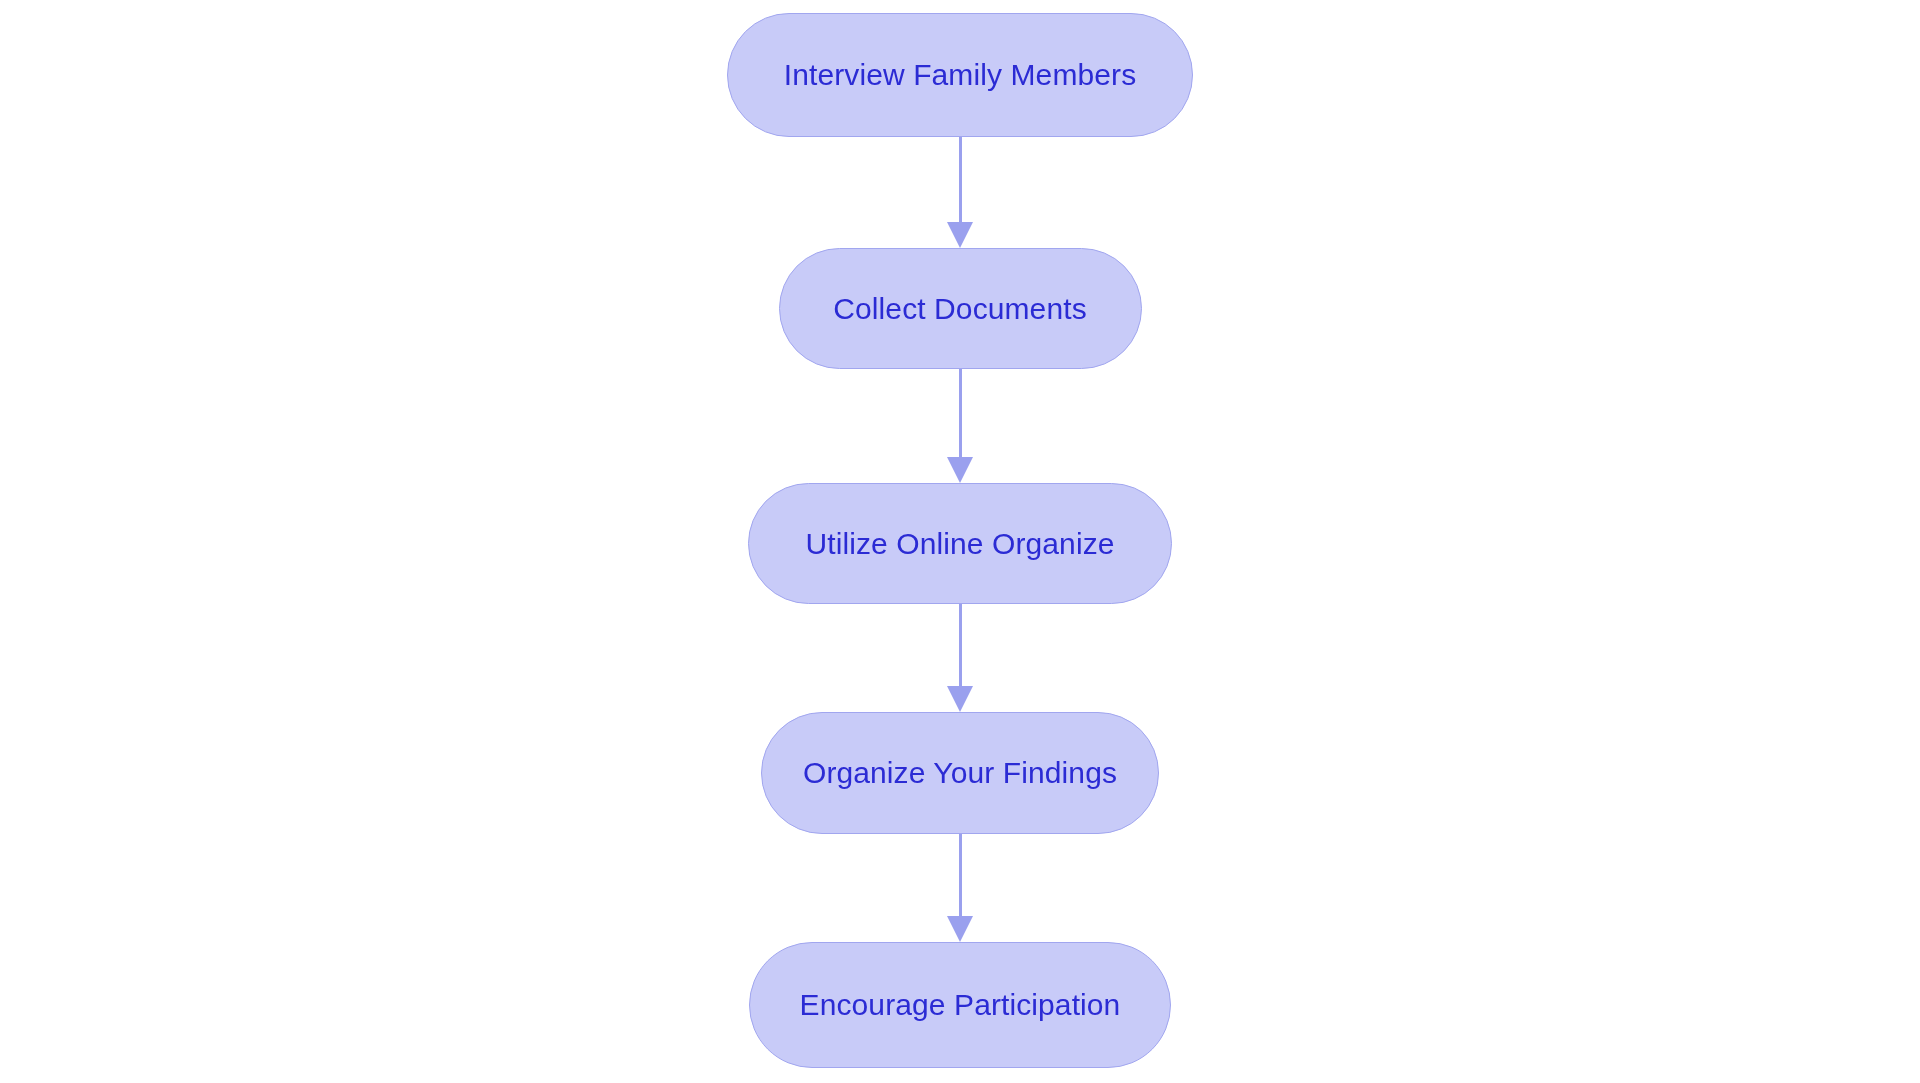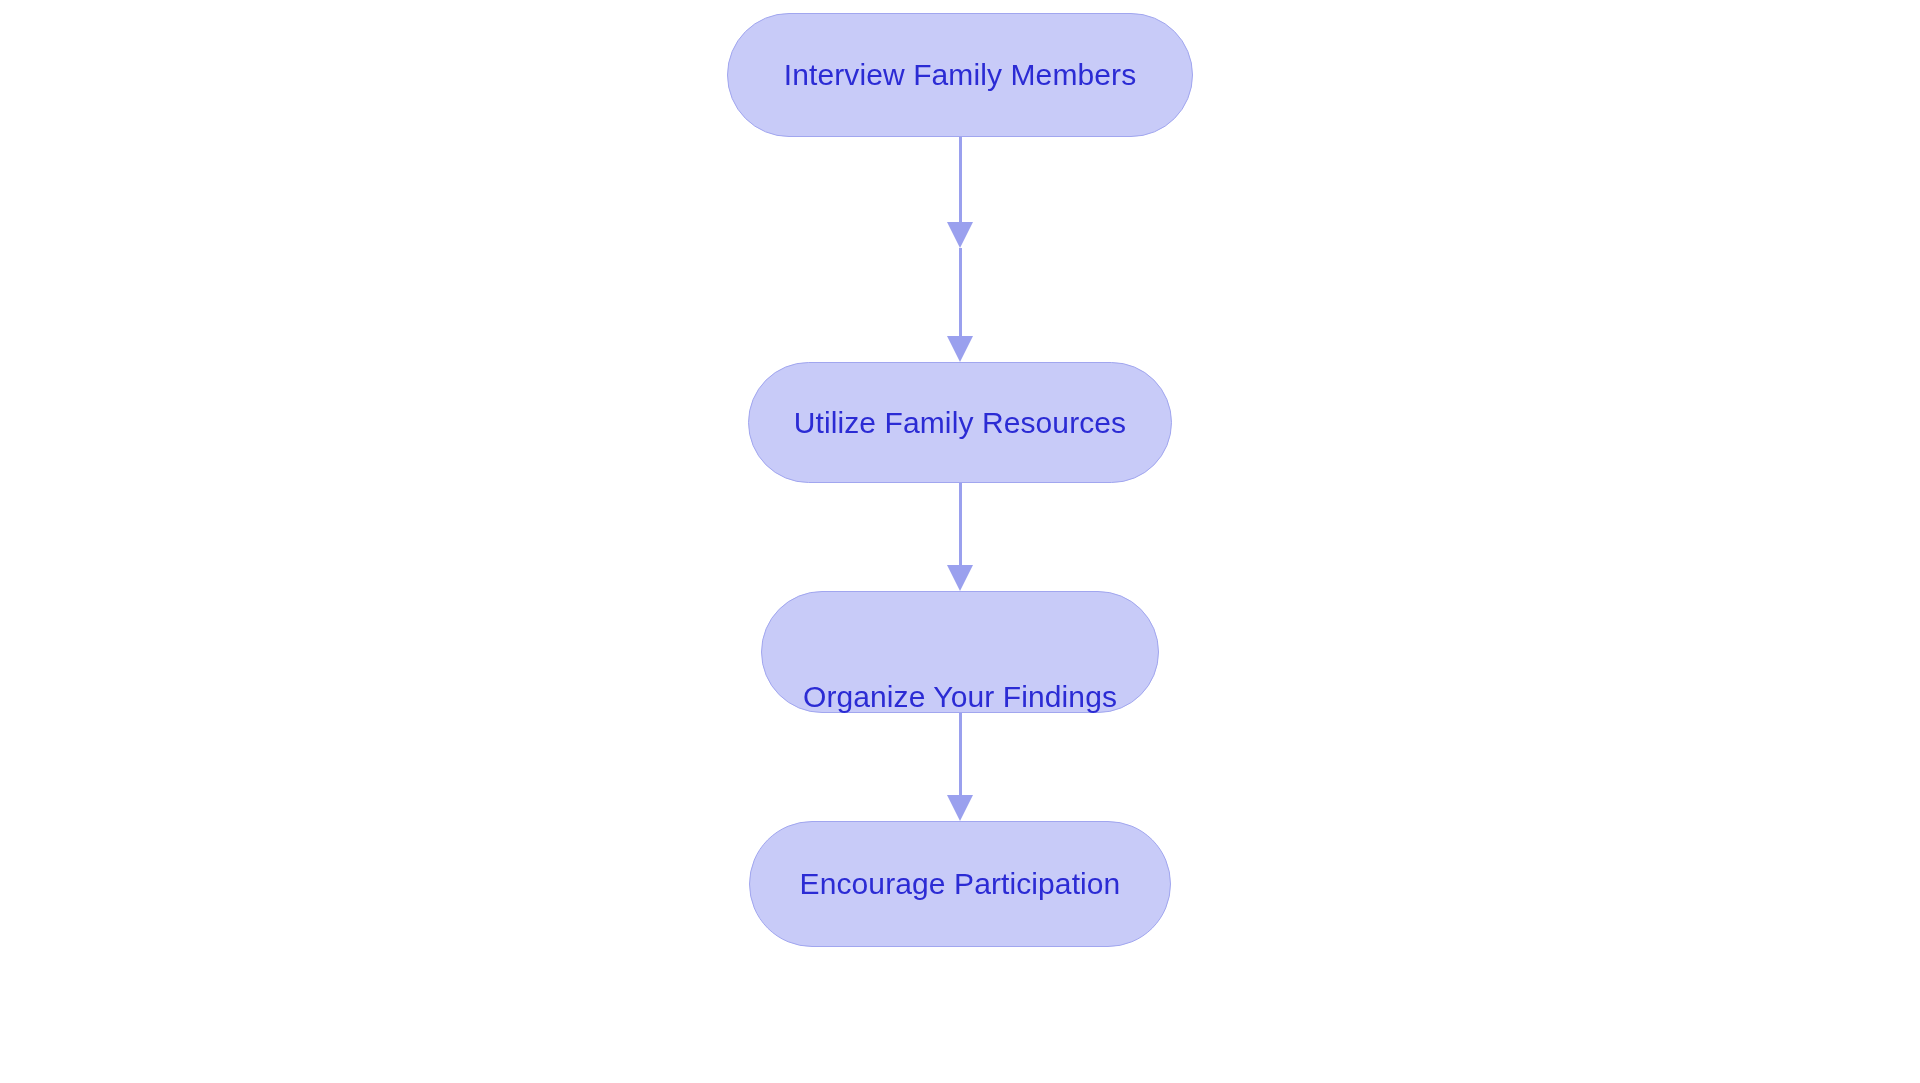--- a/index.html
+++ b/index.html
@@ -50,21 +50,21 @@
     user-select: none;
   }
   .node-label {
     display: block;
     color: #2b2bd4;
   }
   
   .node-0 { width: 466px; height: 124px; margin-top: 13px; }
   .node-1 { width: 363px; height: 121px; }
   .node-2 { width: 424px; height: 121px; }
-  .node-3 { width: 398px; height: 122px; align-items: flex-end; }
+  .node-3 { width: 398px; height: 122px; }
   .node-4 { width: 422px; height: 126px; justify-content: center; }
 
   .connector {
     position: relative;
     width: 40px;
     display: flex;
     flex-direction: column;
     align-items: center;
     justify-content: flex-start;
   }
@@ -95,28 +95,31 @@
 
     <div class="node node-0">
       <span class="node-label">Interview Family Members</span>
     </div>
 
     <div class="connector connector-0">
       <div class="connector-line"></div>
       <div class="connector-head"></div>
     </div>
 
+    <div class="node node-1">
+      <span class="node-label">Collect Documents</span>
+    </div>
 
     <div class="connector connector-1">
       <div class="connector-line"></div>
       <div class="connector-head"></div>
     </div>
 
     <div class="node node-2">
-      <span class="node-label">Utilize Family Resources</span>
+      <span class="node-label">Utilize Online Organize</span>
     </div>
 
     <div class="connector connector-2">
       <div class="connector-line"></div>
       <div class="connector-head"></div>
     </div>
 
     <div class="node node-3">
       <span class="node-label">Organize Your Findings</span>
     </div>

